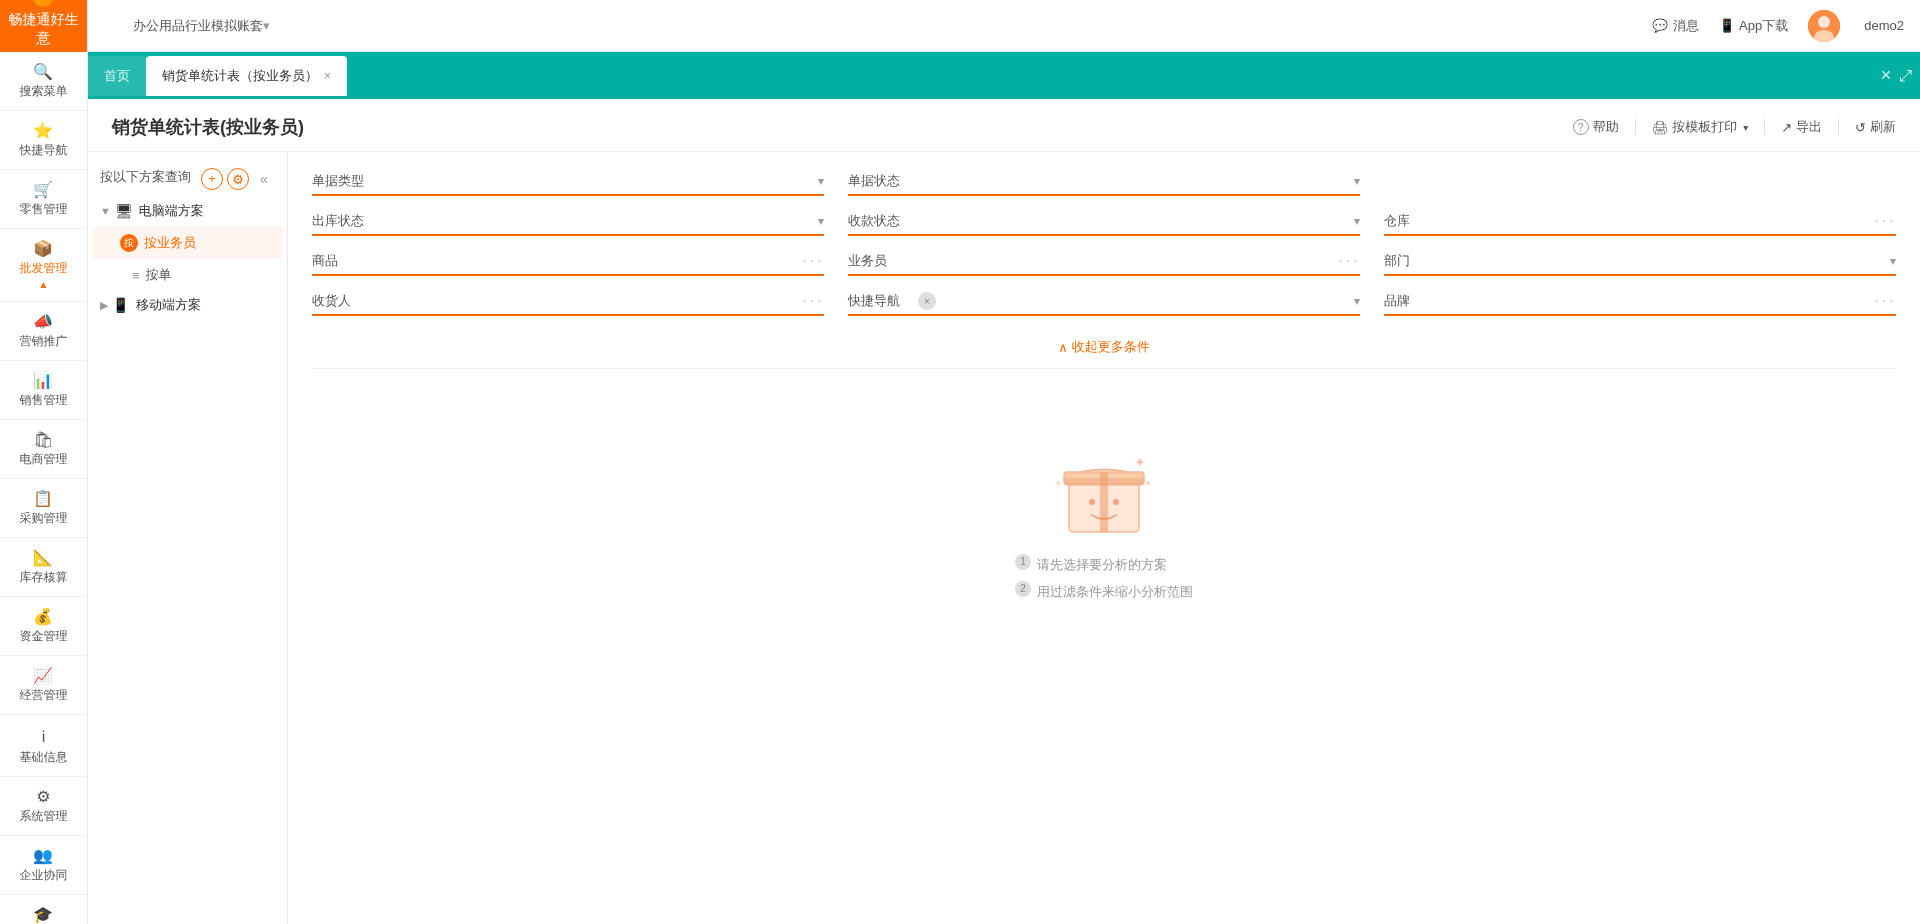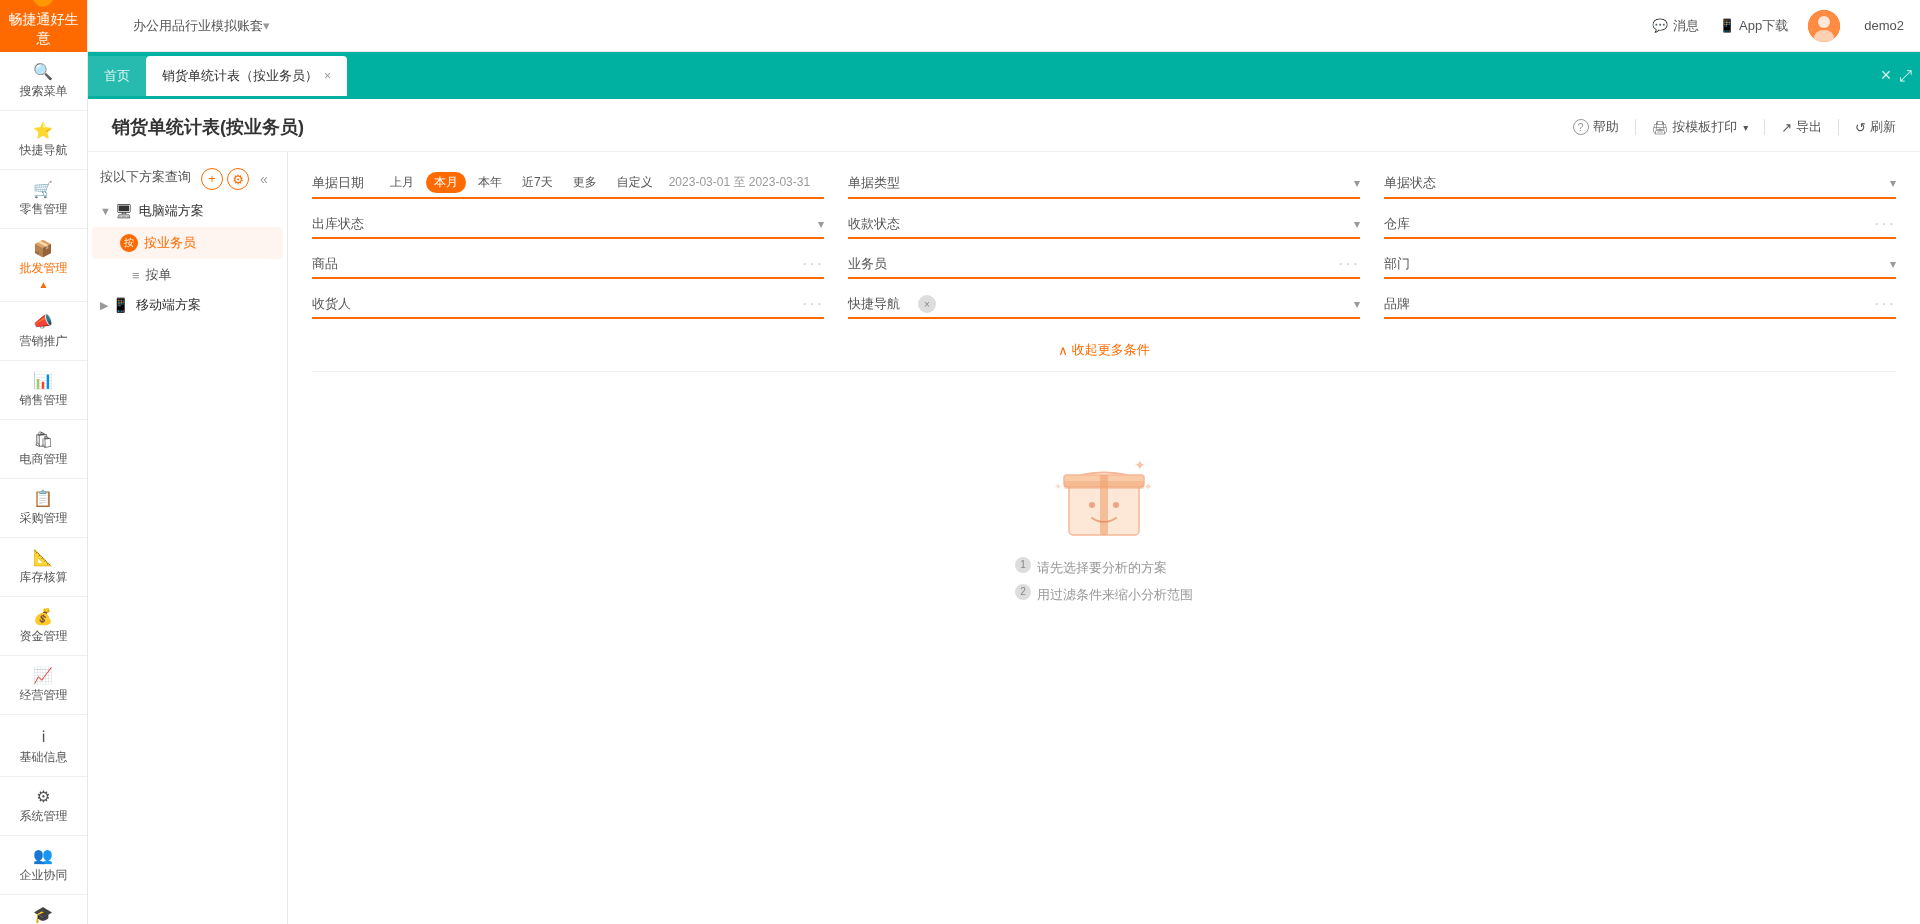--- a/index.html
+++ b/index.html
@@ -281,32 +281,20 @@
           </div>
         </div>
       </div>
 
       <div class="filter-panel">
         <div class="filter-content">
           <div class="filter-fields">
 
             <div style="display:grid;grid-template-columns:repeat(3,1fr);gap:12px 24px;margin-bottom:12px;">
 
-              <div class="filter-item filter-underline">
-                <span class="filter-label">单据日期</span>
-                <div class="date-filter">
-                  <span class="date-btn">上月</span>
-                  <span class="date-btn active">本月</span>
-                  <span class="date-btn">本年</span>
-                  <span class="date-btn">近7天</span>
-                  <span class="date-btn">更多</span>
-                  <span class="date-btn">自定义</span>
-                  <span class="date-range">2023-03-01 至 2023-03-31</span>
-                </div>
-              </div>
 
               <div class="filter-item filter-underline">
                 <span class="filter-label">单据类型</span>
                 <div class="filter-select">
                   <span style="color:#bbb;"></span>
                   <span class="filter-select-arrow">▾</span>
                 </div>
               </div>
 
               <div class="filter-item filter-underline">

